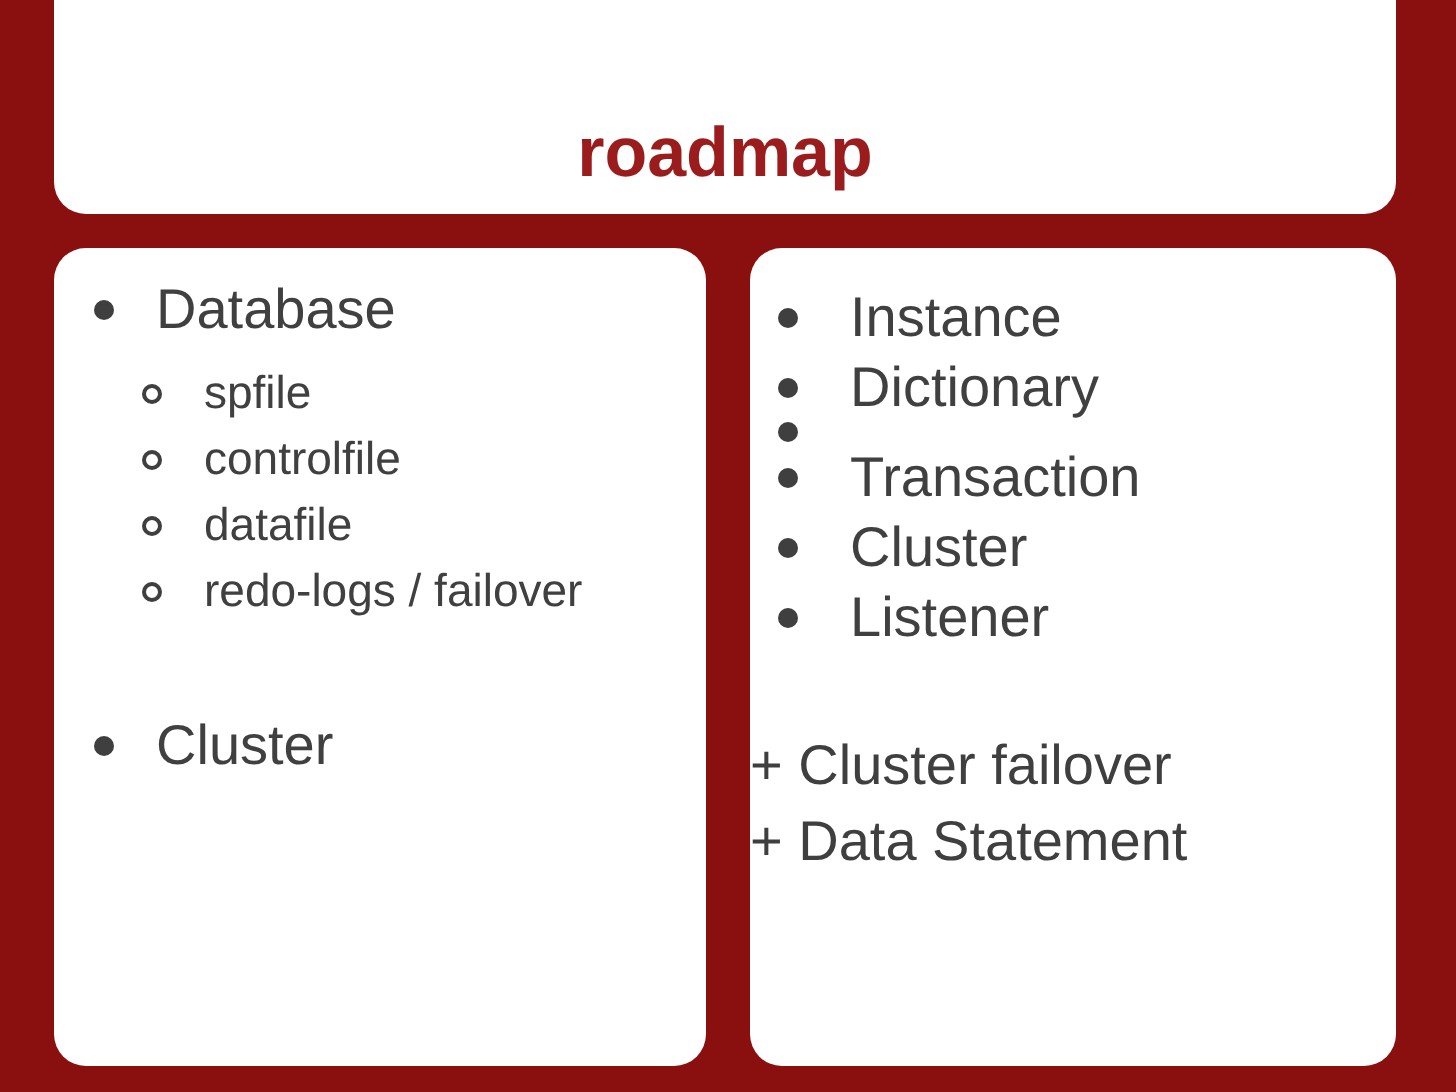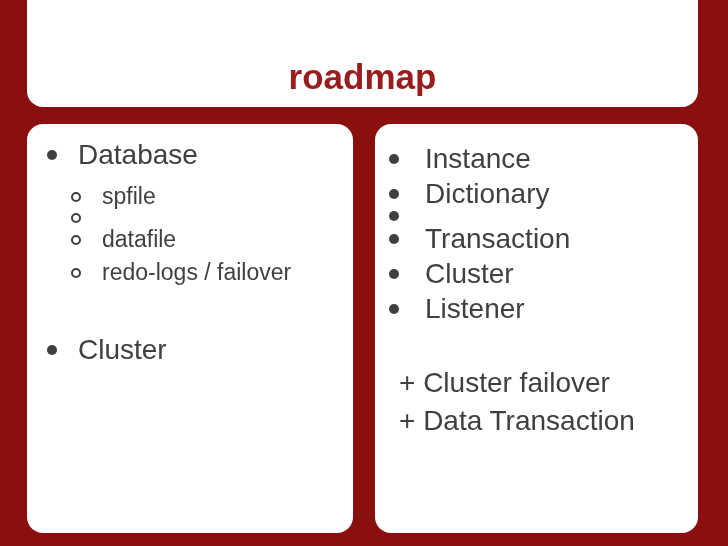--- a/index.html
+++ b/index.html
@@ -98,21 +98,21 @@
     margin-right: 21px;
   }
   .panel-left .lvl1-first { margin-top: 14px; }
   .panel-left .sub-list { margin-top: 8px; }
   .panel-left .lvl1-cluster { margin-top: 44px; }
   .panel-right .main-list { padding-top: 17px; }
   .plus-list { margin-top: 38px; }
   .plus-line {
     font-size: 28px;
     line-height: 38px;
-    padding-left: 24px;
+    padding-left: 0;
     color: #3f3f3f;
     display: flex;
     align-items: center;
   }
 </style>
 </head>
 <body>
 
 <div class="slide">
 
@@ -127,20 +127,21 @@
         <span>Database</span>
       </li>
     </ul>
     <ul class="sub-list">
       <li class="lvl2">
         <span class="bullet-hollow"></span>
         <span>spfile</span>
       </li>
       <li class="lvl2">
         <span class="bullet-hollow"></span>
+        <span>controlfile</span>
       </li>
       <li class="lvl2">
         <span class="bullet-hollow"></span>
         <span>datafile</span>
       </li>
       <li class="lvl2">
         <span class="bullet-hollow"></span>
         <span>redo-logs / failover</span>
       </li>
     </ul>
@@ -176,18 +177,18 @@
       <li class="r-item">
         <span class="bullet"></span>
         <span>Listener</span>
       </li>
     </ul>
     <ul class="plus-list">
       <li class="plus-line">
         <span>+ Cluster failover</span>
       </li>
       <li class="plus-line">
-        <span>+ Data Transaction</span>
+        <span>+ Data Statement</span>
       </li>
     </ul>
   </div>
 
 </div>
 
 </body></html>

